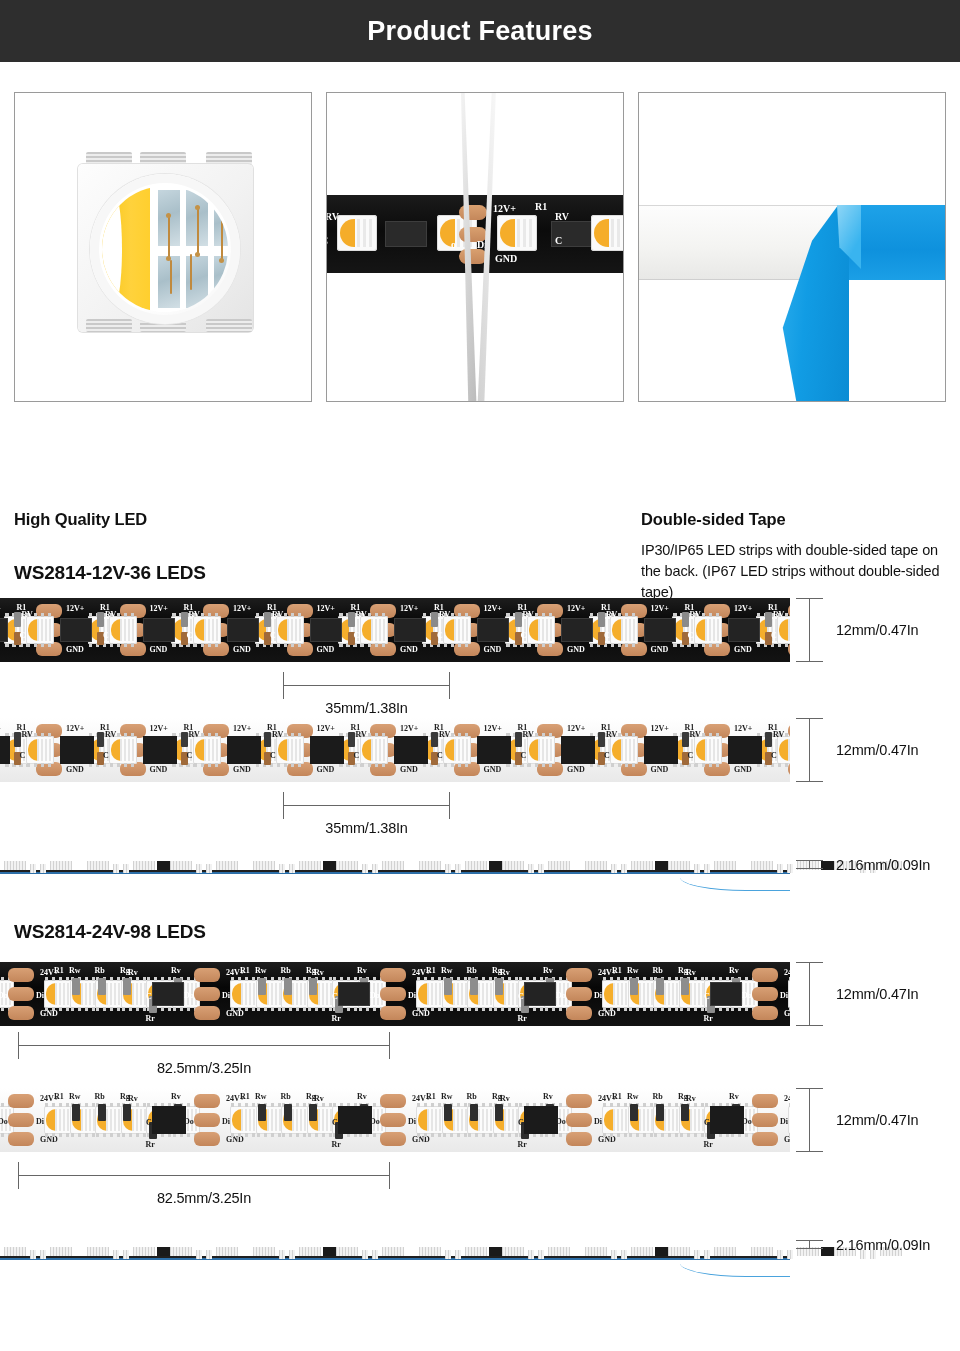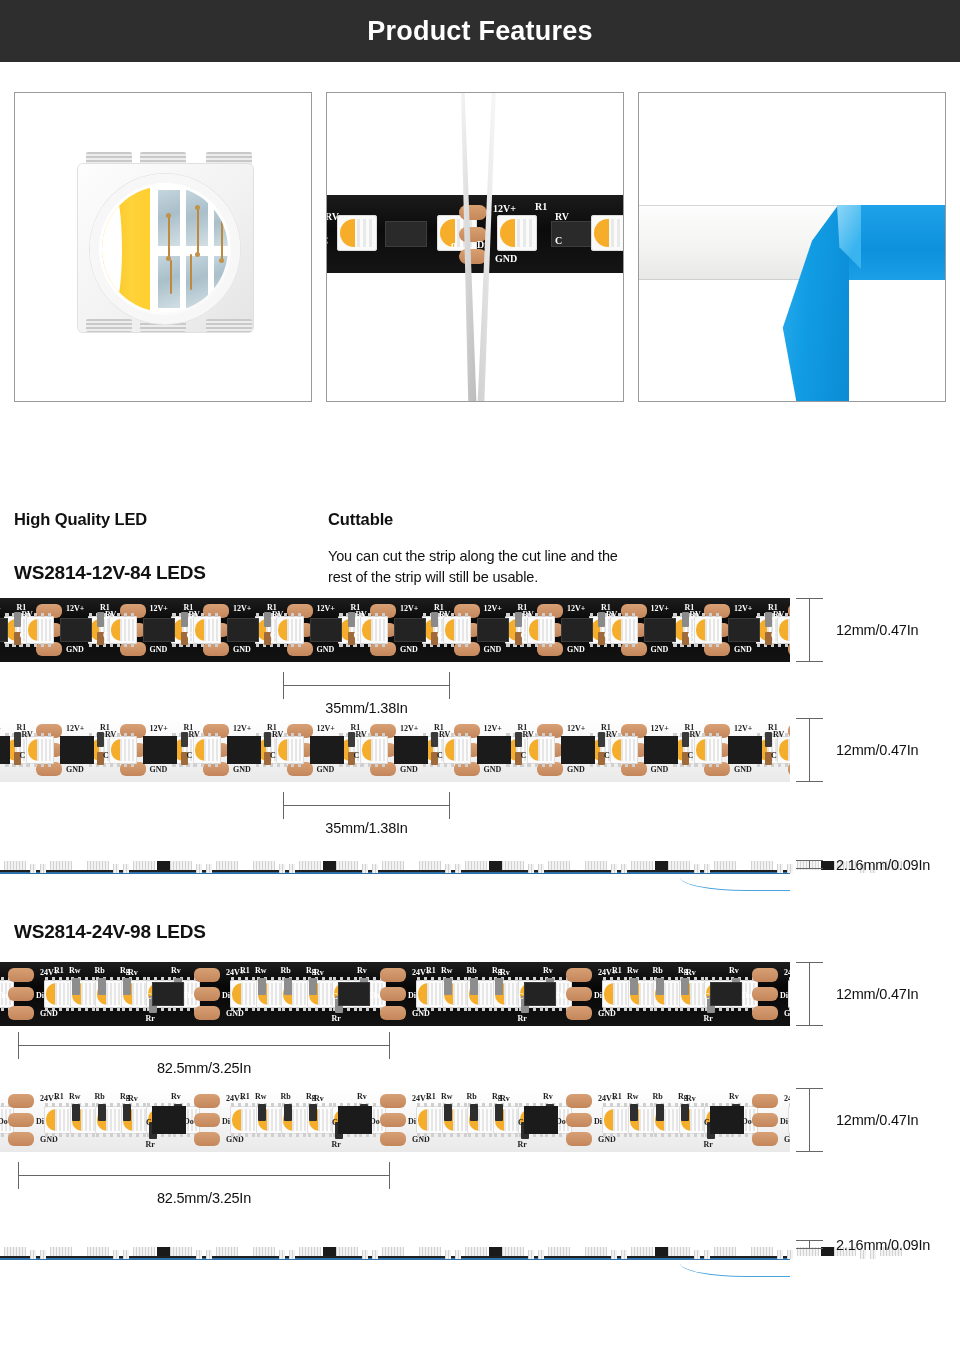--- a/index.html
+++ b/index.html
@@ -25,21 +25,21 @@
     box-sizing:border-box;overflow:hidden;background:#fff;
   }
   .card-img.c0{left:14px;width:298px;}
   .card-img.c1{left:326px;width:298px;}
   .card-img.c2{left:638px;width:308px;}
 
   .card-text{position:absolute;top:418px;}
   .card-text.t0{left:14px;width:300px;}
   .card-text.t1{left:328px;width:300px;}
   .card-text.t2{left:641px;width:310px;}
-  .card-head{font-size:16.5px;font-weight:bold;margin:0 0 17px 0;letter-spacing:-.1px;}
+  .card-head{font-size:16.5px;font-weight:bold;margin:0 0 11px 0;letter-spacing:-.1px;}
   .card-body{font-size:14.5px;line-height:21px;margin:0;letter-spacing:-.15px;}
 
   
   .led-pkg{position:absolute;left:63px;top:59px;width:175px;height:192px;}
   .led-body{
     position:absolute;left:0;top:12px;width:175px;height:168px;
     background:linear-gradient(135deg,#fdfdfd 0%,#f2f2f2 55%,#e4e4e4 100%);
     border-radius:5px;box-shadow:0 0 0 1px #e0e0e0;
   }
   .led-corner{
@@ -266,27 +266,27 @@
   <div class="card-img c2">
     <div class="tape-white"></div>
     <div class="tape-blue-r"></div>
     <div class="tape-blue-peel"></div>
     <div class="tape-fold"></div>
   </div>
 
   <div class="card-text t0">
     <p class="card-head">High Quality LED</p>
   </div>
-  <div class="card-text t1">
-    <p class="card-head">Cuttable</p>
-    <p class="card-body">You can cut the strip along the cut line and the rest of the strip will still be usable.</p>
+  <div class="card-text t2">
+    <p class="card-head">Double-sided Tape</p>
+    <p class="card-body">IP30/IP65 LED strips with double-sided tape on the back. (IP67 LED strips without double-sided tape)</p>
   </div>
 </div>
 
-<div class="sec-title" style="top:562px">WS2814-12V-84 LEDS</div>
+<div class="sec-title" style="top:562px">WS2814-12V-36 LEDS</div>
 
 <div class="strip pcb-black" id="s1black" style="left:0;top:598px;width:790px;height:64px;">
     <div class="s-lbl lw" style="left:-17.5px;top:6px;">12V+</div>
     <div class="s-lbl lw" style="left:-17.5px;top:47px;">GND</div>
     <div class="s-led" style="left:4.5px;top:18px;width:28px;height:28px;">
       <i></i>
       <b></b>
     </div>
     <div class="s-teeth" style="left:5.5px;top:15px;width:26px;"></div>
     <div class="s-teeth" style="left:5.5px;top:45px;width:26px;"></div>

